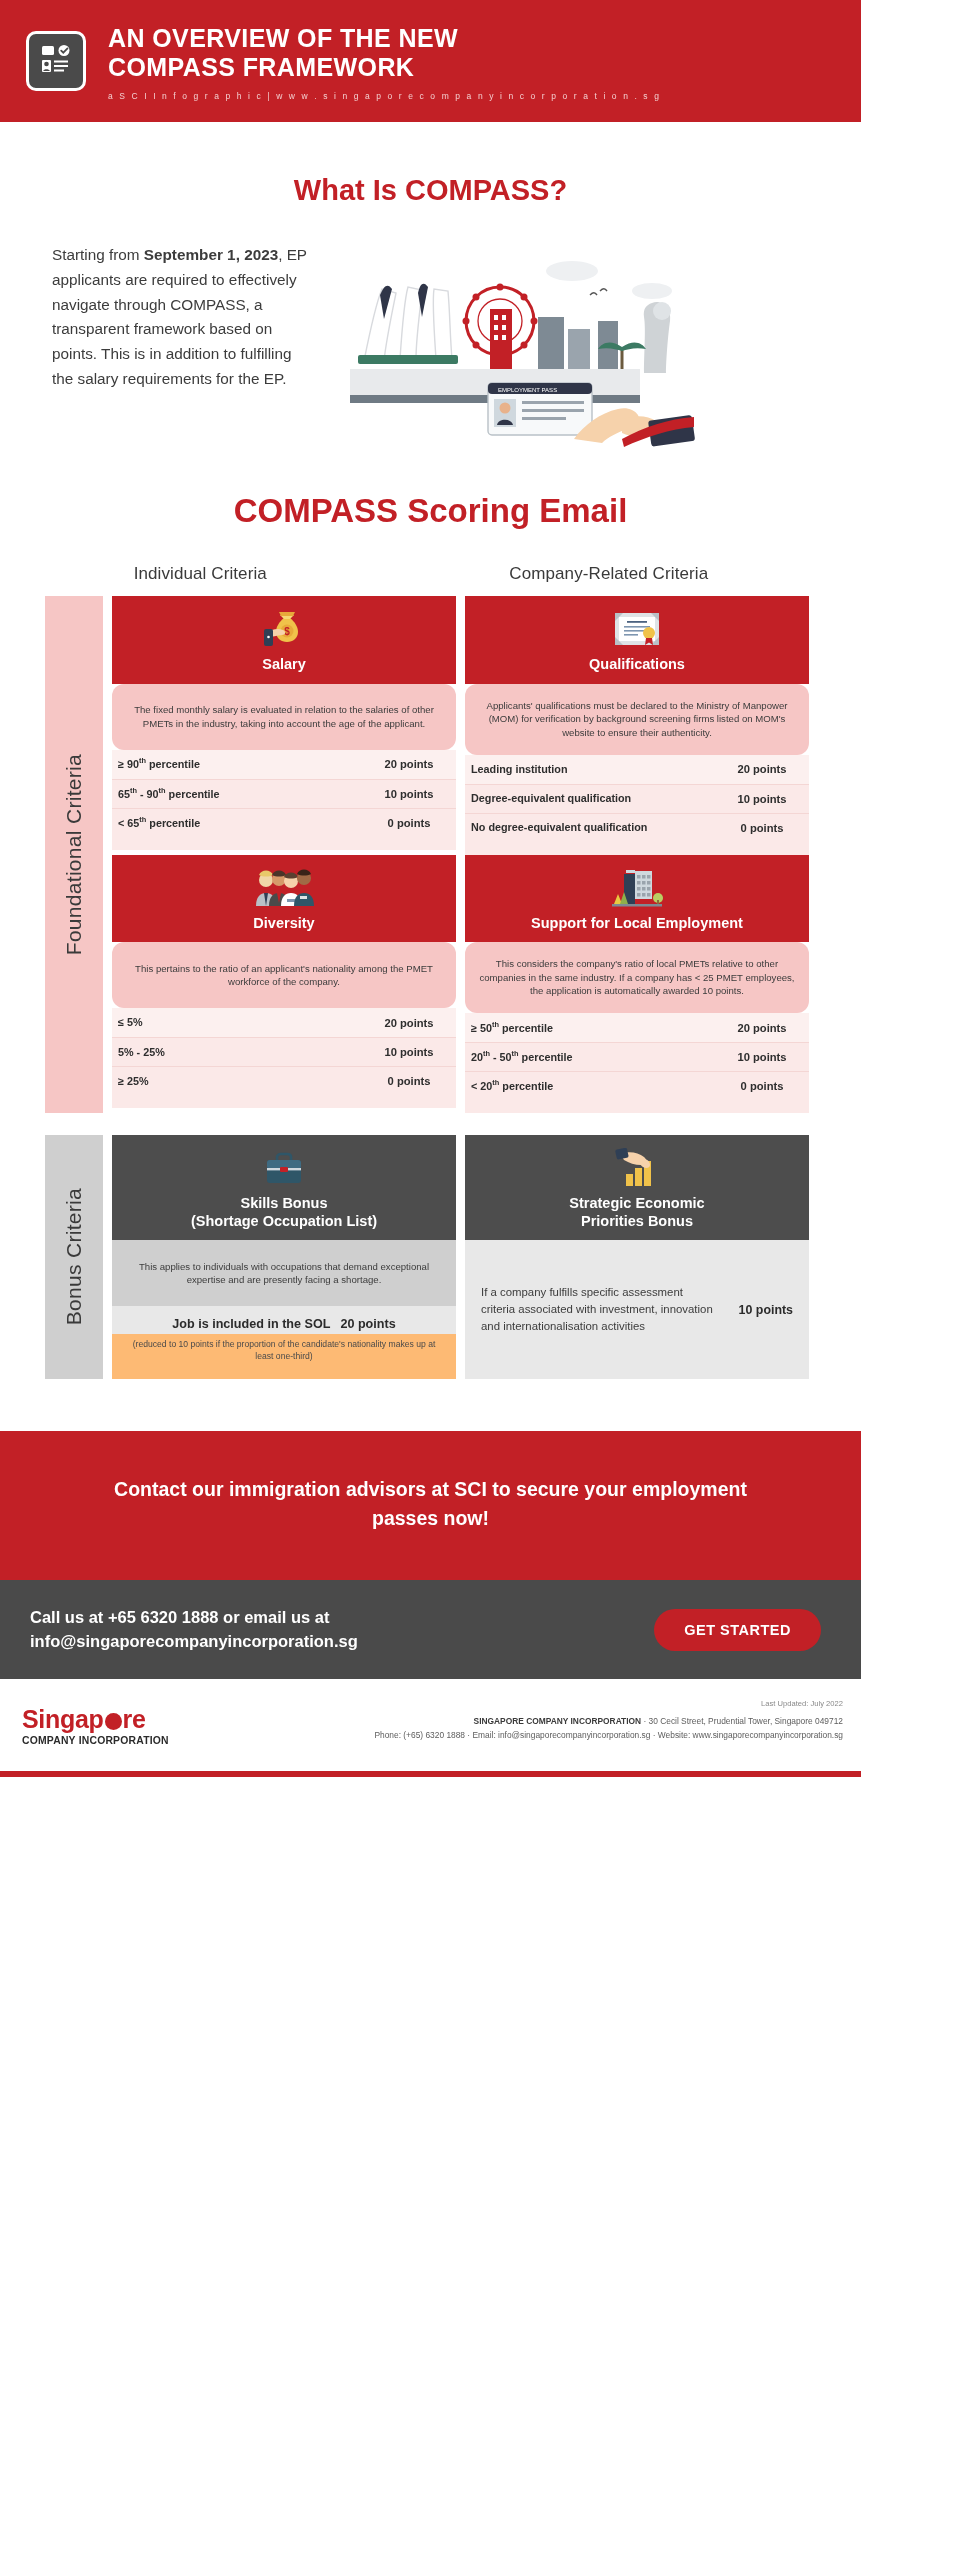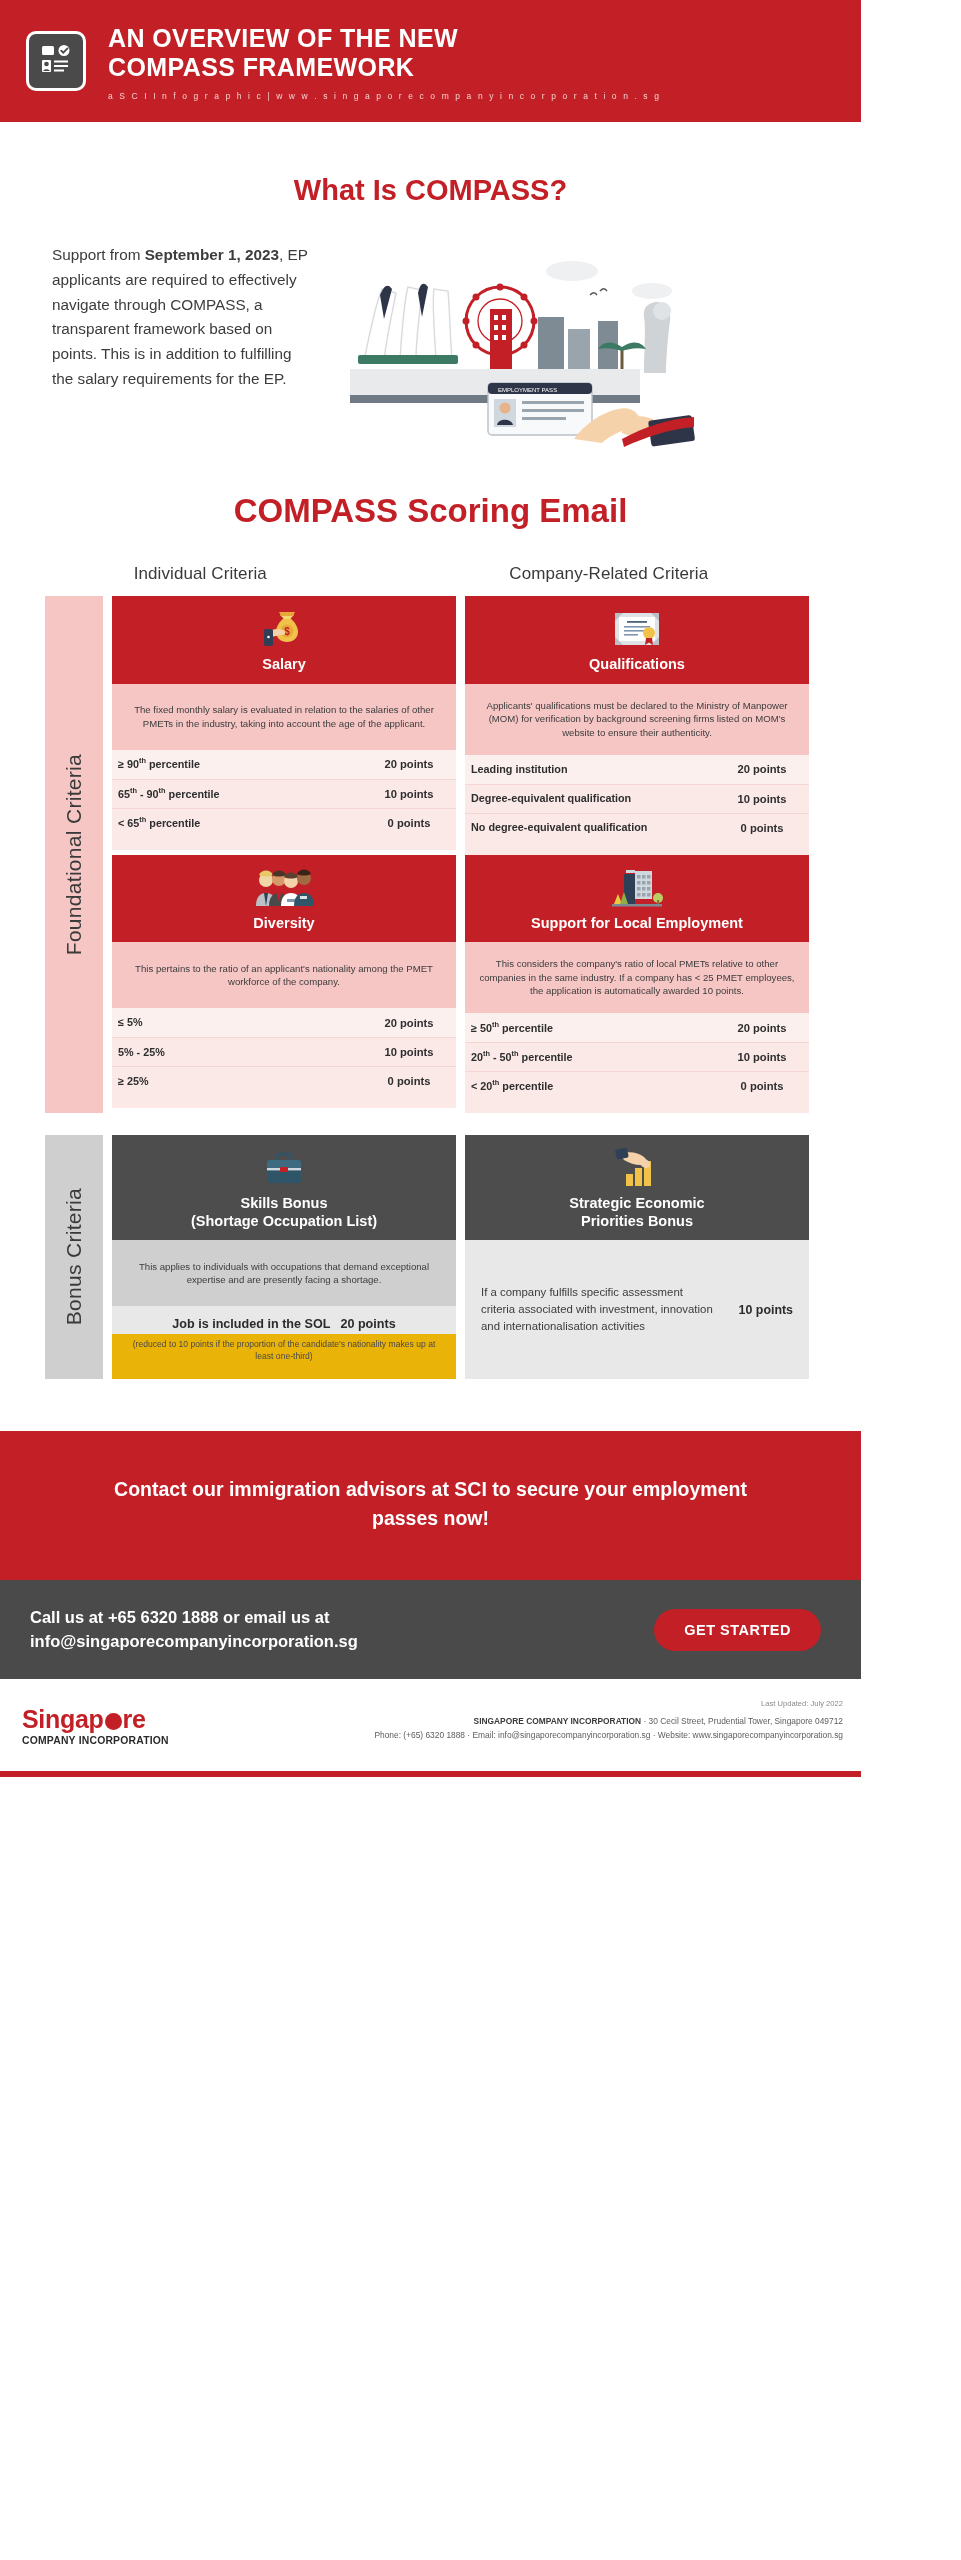--- a/index.html
+++ b/index.html
@@ -151,21 +151,21 @@
 
   .card-desc {
     font-size: 9.6px;
     line-height: 1.42;
     text-align: center;
     padding: 15px 12px 15px;
     color: #3c3c3c;
     min-height: 66px;
     display: flex; align-items: center; justify-content: center;
   }
-  .card-desc.red-bg { background: #f6c6c5; }
+  .card-desc.red-bg { background: #f6c6c5; border-radius: 12px; }
   .card-desc.grey-bg { background: #cfcfcf; }
 
   .rows { display: flex; flex-direction: column; }
   .row {
     display: flex;
     align-items: center;
     min-height: 29px;
     padding: 4px 6px;
   }
   .row.red-bg { background: #fbe9e8; border-top: 1px solid #f4d6d4; }
@@ -190,21 +190,21 @@
   
   .sol-row {
     background: #e8e8e8;
     display: flex; align-items: center; justify-content: center;
     padding: 11px 6px 3px;
     gap: 10px;
   }
   .sol-row .crit { font-size: 12.6px; font-weight: bold; color:#2b2b2b; }
   .sol-row .pts { font-size: 12.6px; font-weight: bold; color:#2b2b2b; }
   .sol-note {
-    background: #eab308;
+    background: #fdba74;
     font-size: 8.6px;
     line-height: 1.38;
     text-align: center;
     color: #4a4a4a;
     padding: 5px 14px 16px;
   }
   .sep-card-desc {
     background:#e8e8e8;
     display:flex; align-items:center;
     padding: 26px 16px 26px;
@@ -301,21 +301,21 @@
       <div class="header-title">AN OVERVIEW OF THE NEW</div>
       <div class="header-title">COMPASS FRAMEWORK</div>
       <div class="header-sub">a  S C I   I n f o g r a p h i c    |    w w w . s i n g a p o r e c o m p a n y i n c o r p o r a t i o n . s g</div>
     </div>
   </div>
 
   <div class="section-title title-what">What Is COMPASS?</div>
 
   <div class="intro">
     <div class="intro-text">
-      <span>Support from </span><b>September 1, 2023</b><span>, EP applicants are required to effectively navigate through COMPASS, a transparent framework based on points. This is in addition to fulfilling the salary requirements for the EP.</span>
+      <span>Starting from </span><b>September 1, 2023</b><span>, EP applicants are required to effectively navigate through COMPASS, a transparent framework based on points. This is in addition to fulfilling the salary requirements for the EP.</span>
     </div>
     <div class="intro-art">
       <svg width="380" height="205" viewBox="0 0 380 205">
 
         <ellipse cx="250" cy="28" rx="26" ry="10" fill="#eef0f2"></ellipse>
         <ellipse cx="330" cy="48" rx="20" ry="8" fill="#eef0f2"></ellipse>
 
         <path d="M268 52c3-3 5-3 7 0M278 48c3-3 5-3 7 0" stroke="#555" stroke-width="1.4" fill="none"></path>
 
         <path d="M330 60c10-4 20 6 18 18-2 14-4 40-4 52h-22c0-20 2-44 0-56-1-8 2-12 8-14z" fill="#cfd3d6"></path>

